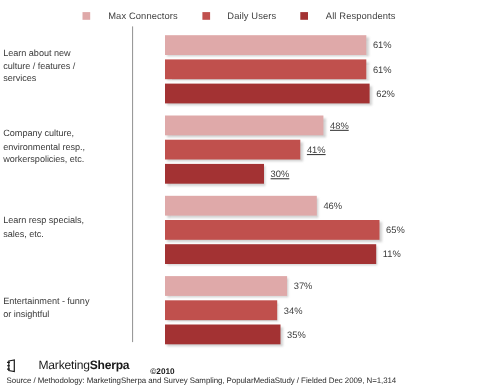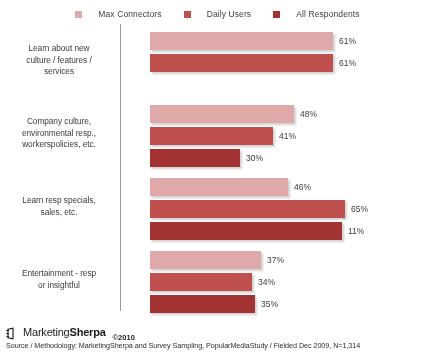--- a/index.html
+++ b/index.html
@@ -70,21 +70,21 @@
   
   .group {
     position: absolute;
     left: 0;
     width: 315px;
   }
   .cat-label {
     position: absolute;
     right: 320px;
     width: 112px;
-    text-align: center;
+    text-align: left;
     font-size: 8.3px;
     line-height: 11.5px;
     color: #3b3b3b;
     letter-spacing: -0.05px;
   }
   .bar-row {
     position: relative;
     height: 18px;
     margin-bottom: 4px;
     display: flex;
@@ -107,21 +107,21 @@
   
   .footer {
     position: absolute;
     left: 6px;
     bottom: 4px;
     width: 425px;
   }
   .brand-row {
     display: flex;
     align-items: center;
-    gap: 4px;
+    gap: 16px;
     height: 14px;
   }
   .brand-mark {
     width: 13px;
     height: 13px;
     position: relative;
     flex: 0 0 auto;
   }
   .brand-text {
     font-size: 11px;
@@ -178,23 +178,27 @@
         <div>services</div>
       </div>
       <div class="bar-row">
         <div class="bar" style="width:183px;background:#dfa9a9;"></div>
         <span class="bar-value">61%</span>
       </div>
       <div class="bar-row">
         <div class="bar" style="width:183px;background:#c0504d;"></div>
         <span class="bar-value">61%</span>
       </div>
-    </div>
-
-    <div class="group" style="top:81px;">
+      <div class="bar-row">
+        <div class="bar" style="width:186px;background:#a33233;"></div>
+        <span class="bar-value">62%</span>
+      </div>
+    </div>
+
+    <div class="group" style="top:81px;text-decoration:underline;">
       <div class="cat-label" style="top:11px;">
         <div>Company culture,</div>
         <div>environmental resp.,</div>
         <div>workerspolicies, etc.</div>
       </div>
       <div class="bar-row">
         <div class="bar" style="width:144px;background:#dfa9a9;"></div>
         <span class="bar-value">48%</span>
       </div>
       <div class="bar-row">
@@ -221,21 +225,21 @@
         <span class="bar-value">65%</span>
       </div>
       <div class="bar-row">
         <div class="bar" style="width:192px;background:#a33233;"></div>
         <span class="bar-value">11%</span>
       </div>
     </div>
 
     <div class="group" style="top:227px;">
       <div class="cat-label" style="top:17px;">
-        <div>Entertainment - resp</div>
+        <div>Entertainment - funny</div>
         <div>or insightful</div>
       </div>
       <div class="bar-row">
         <div class="bar" style="width:111px;background:#dfa9a9;"></div>
         <span class="bar-value">37%</span>
       </div>
       <div class="bar-row">
         <div class="bar" style="width:102px;background:#c0504d;"></div>
         <span class="bar-value">34%</span>
       </div>

